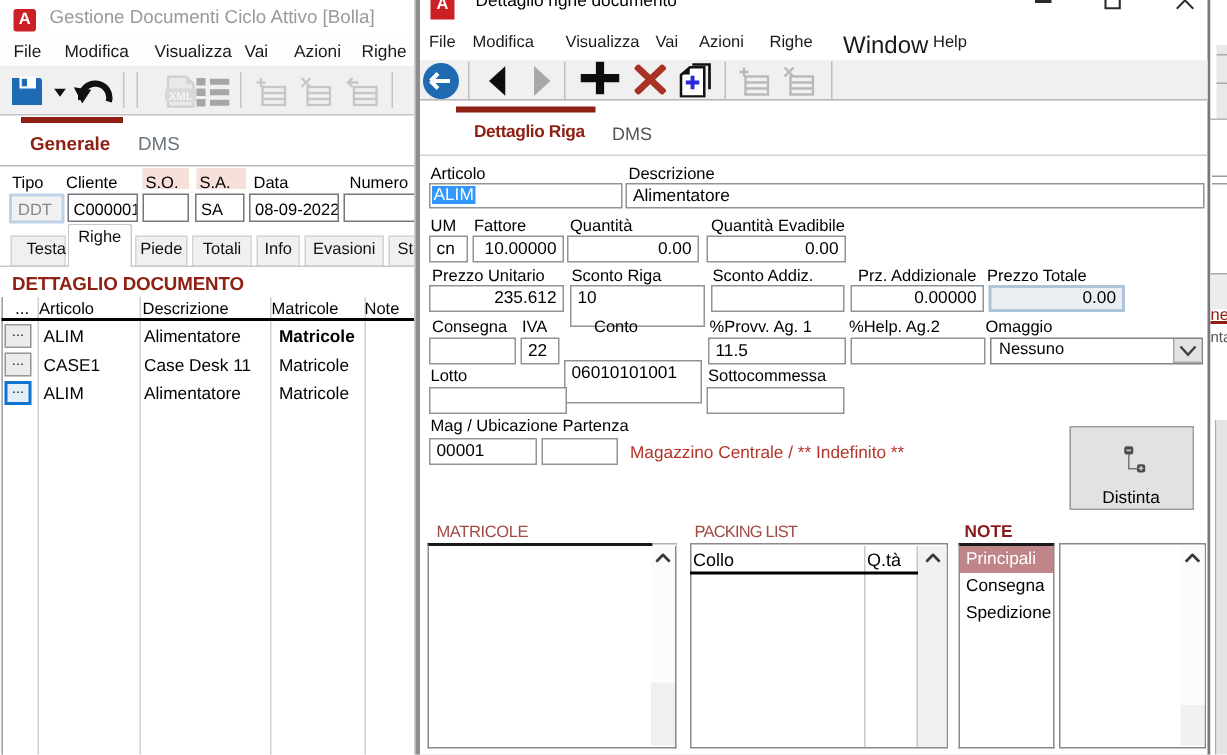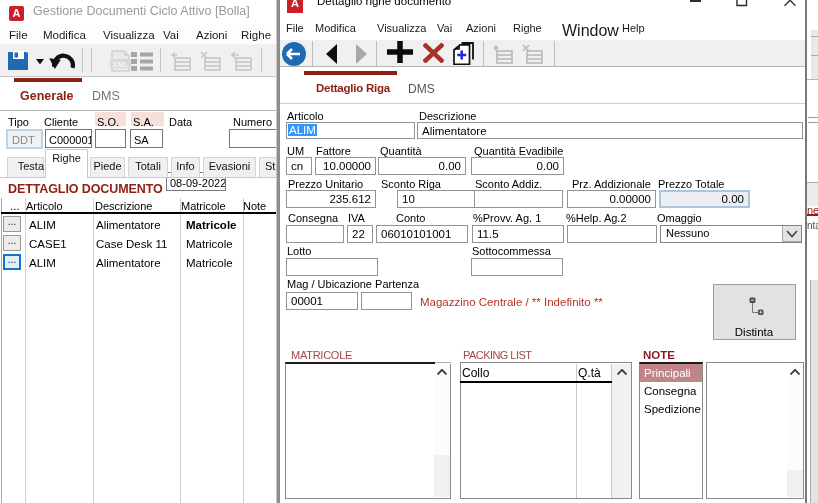--- a/index.html
+++ b/index.html
@@ -106,21 +106,21 @@
   <div class="lbl" style="left:44px;top:115.5px;">Cliente</div>
   <div class="lbl" style="left:97px;top:115.5px;">S.O.</div>
   <div class="lbl" style="left:133px;top:115.5px;">S.A.</div>
   <div class="lbl" style="left:169px;top:115.5px;">Data</div>
   <div class="lbl" style="left:233px;top:115.5px;">Numero</div>
 
   <div class="ab" style="left:6px;top:129px;width:37px;height:20px;background:#f1f1f1;border:2px solid #bdd3e7;border-radius:1px;font-size:11px;color:#878787;padding:3px 0 0 4px;">DDT</div>
   <div class="inp" style="left:45px;top:129px;width:47px;height:19px;padding:4px 0 0 3px;font-size:11px;border-color:#73767a;">C000001</div>
   <div class="inp" style="left:95px;top:129px;width:31px;height:19px;border-color:#73767a;"></div>
   <div class="inp" style="left:130px;top:129px;width:33px;height:19px;padding:4px 0 0 3px;font-size:11px;border-color:#73767a;">SA</div>
-  <div class="inp" style="left:166px;top:129px;width:60px;height:19px;padding:4px 0 0 3px;font-size:11px;border-color:#73767a;margin-top:43px;">08-09-2022</div>
+  <div class="inp" style="left:166px;top:129px;width:60px;height:19px;padding:4px 0 0 3px;font-size:11px;border-color:#73767a;">08-09-2022</div>
   <div class="inp" style="left:229px;top:129px;width:60px;height:19px;border-color:#73767a;"></div>
 
   <div id="subtabs">
     <div class="ab" style="left:7px;top:157px;width:37px;height:21px;background:#f0f0f0;border:1px solid #d5d5d5;"></div>
     <div class="ab" style="left:7px;top:160px;width:37px;font-size:11px;text-align:right;color:#111;">Testa</div>
     <div class="ab" style="left:90px;top:157px;width:35px;height:21px;background:#f0f0f0;border:1px solid #d5d5d5;"></div>
     <div class="ab" style="left:90px;top:160px;width:35px;font-size:11px;text-align:center;color:#111;">Piede</div>
     <div class="ab" style="left:128px;top:157px;width:40px;height:21px;background:#f0f0f0;border:1px solid #d5d5d5;"></div>
     <div class="ab" style="left:128px;top:160px;width:40px;font-size:11px;text-align:center;color:#111;">Totali</div>
     <div class="ab" style="left:171px;top:157px;width:29px;height:21px;background:#f0f0f0;border:1px solid #d5d5d5;"></div>
@@ -281,42 +281,42 @@
       </div>
 
     <div class="lbl" style="left:288px;top:178px;">Prezzo Unitario</div>
     <div class="lbl" style="left:381px;top:178px;">Sconto Riga</div>
     <div class="lbl" style="left:475px;top:178px;">Sconto Addiz.</div>
     <div class="lbl" style="left:572px;top:178px;">Prz. Addizionale</div>
     <div class="lbl" style="left:658px;top:178px;">Prezzo Totale</div>
     <div class="inp" style="left:286px;top:190px;width:90px;height:18px;">
         <span style="right:4px;">235.612</span>
       </div>
-    <div class="inp" style="left:397px;top:190px;width:90px;height:18px;">
+    <div class="inp" style="left:380px;top:190px;width:90px;height:28px;">
         <span style="left:4px;">10</span>
       </div>
     <div class="inp" style="left:474px;top:190px;width:89px;height:18px;"></div>
     <div class="inp" style="left:567px;top:190px;width:89px;height:18px;">
         <span style="right:4px;">0.00000</span>
       </div>
     <div class="inp" style="left:658.5px;top:190px;width:91.5px;height:18px;background:#ebeef2;border:2px solid #aec4d8;">
         <span style="right:4px;top:1px;">0.00</span>
       </div>
 
     <div class="lbl" style="left:288px;top:212px;">Consegna</div>
     <div class="lbl" style="left:348px;top:212px;">IVA</div>
     <div class="lbl" style="left:396px;top:212px;">Conto</div>
     <div class="lbl" style="left:473px;top:212px;">%Provv. Ag. 1</div>
     <div class="lbl" style="left:566px;top:212px;">%Help. Ag.2</div>
     <div class="lbl" style="left:657px;top:212px;">Omaggio</div>
     <div class="inp" style="left:286px;top:225px;width:58px;height:18px;"></div>
     <div class="inp" style="left:347px;top:225px;width:26px;height:18px;">
         <span style="left:4px;">22</span>
       </div>
-    <div class="inp" style="left:376px;top:225px;width:92px;height:18px;text-align:center;">
+    <div class="inp" style="left:376px;top:240px;width:92px;height:29px;text-align:center;">
         <span style="left:4px;">06010101001</span>
       </div>
     <div class="inp" style="left:472px;top:225px;width:92px;height:18px;">
         <span style="left:4px;">11.5</span>
       </div>
     <div class="inp" style="left:567px;top:225px;width:90px;height:18px;"></div>
     <div class="inp" style="left:660px;top:225px;width:142px;height:18px;border-color:#7e8488;">
         <span style="left:5px;top:1px;font-size:11px;">Nessuno</span>
       <div class="ab" style="left:121px;top:-1px;width:20px;height:17px;background:#e3e3e3;border:1px solid #a9a9a9;"></div>
       <svg class="ab" style="left:125px;top:4px;" width="12" height="8" viewBox="0 0 12 8">

